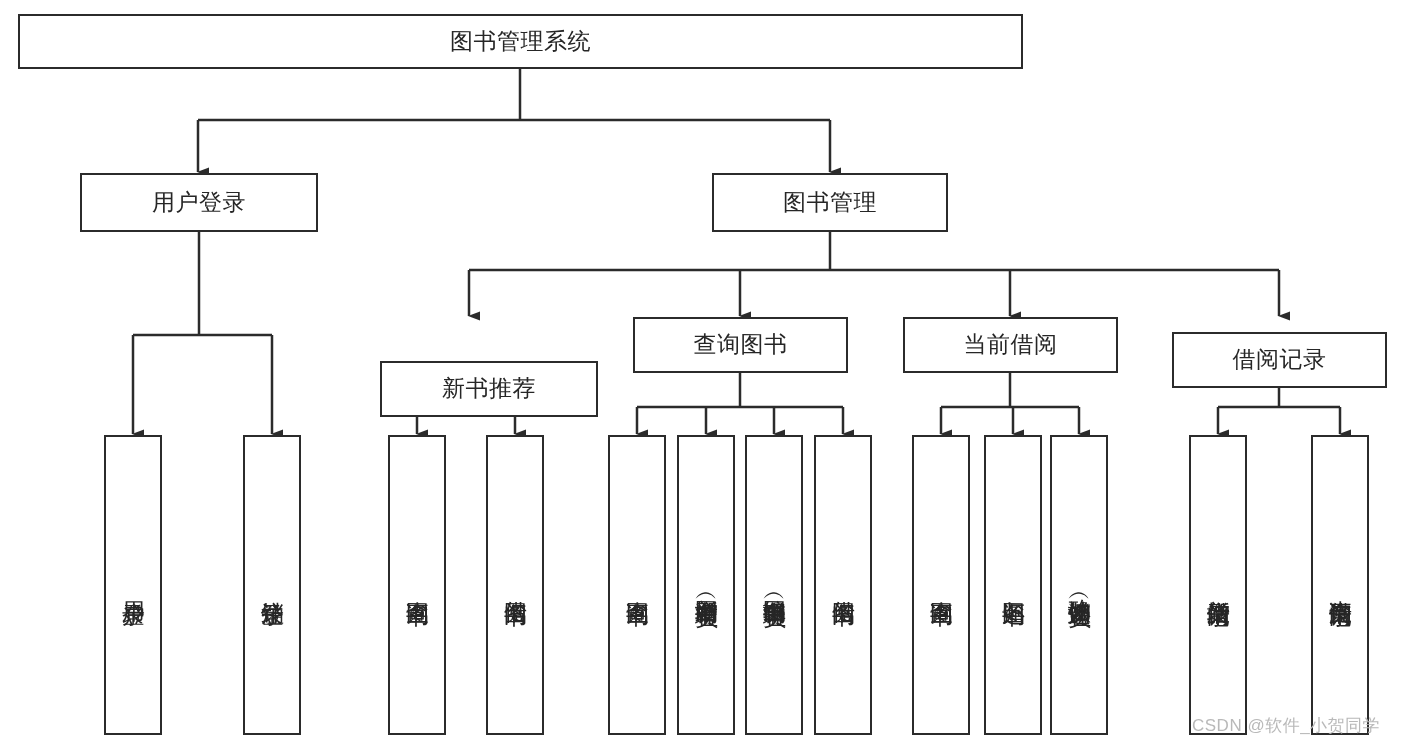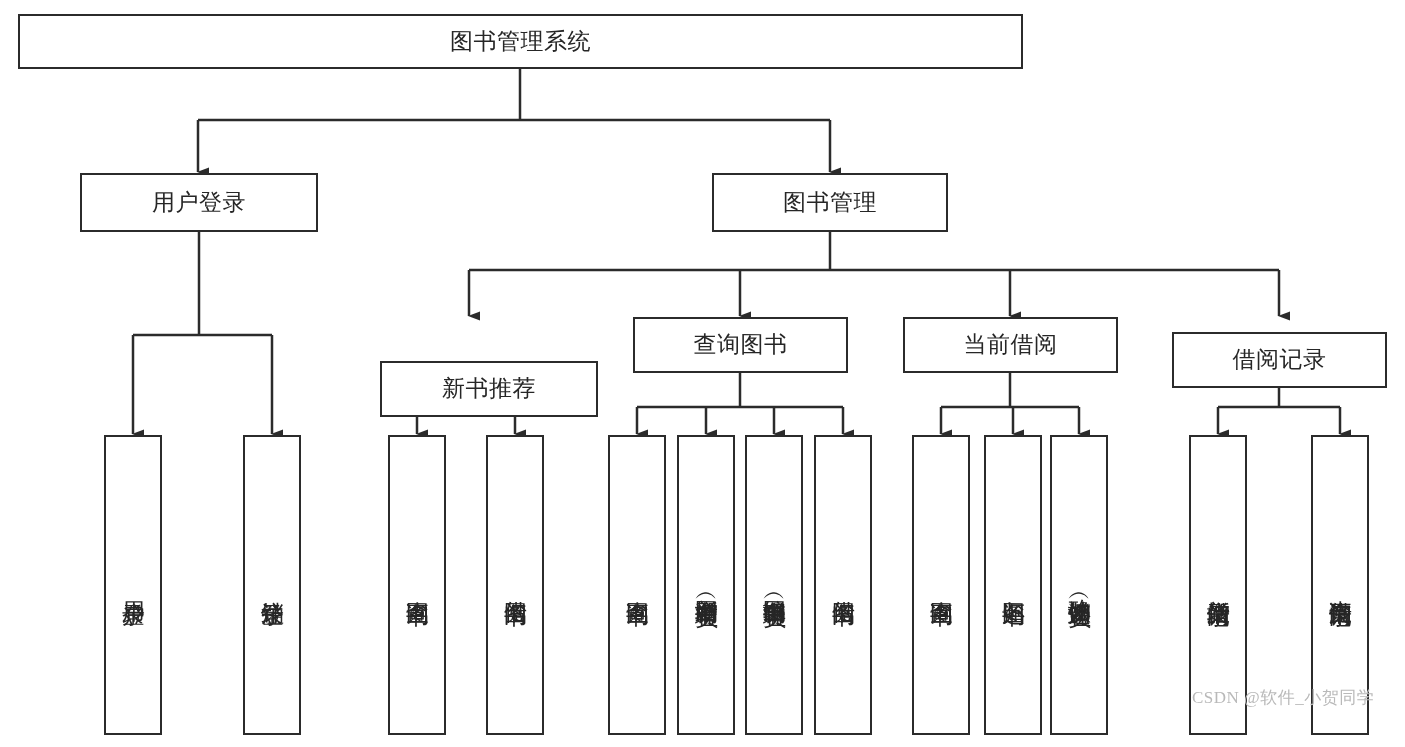--- a/index.html
+++ b/index.html
@@ -163,15 +163,15 @@
         <span class="node-label-v">确认归还（管理员）</span>
       </div>
       <div class="node-box" style="left: 1189px; top: 435px; width: 58px; height: 300px;">
         <span class="node-label-v">新增借阅记录</span>
       </div>
       <div class="node-box" style="left: 1311px; top: 435px; width: 58px; height: 300px;">
         <span class="node-label-v">查询借阅记录</span>
       </div>
     </div>
 
-  <div class="watermark" style="left: 1192px; top: 686px; font-family: Liberation Serif, serif;">CSDN @软件_小贺同学</div>
+  <div class="watermark" style="left: 1192px; top: 714px;">CSDN @软件_小贺同学</div>
 
 </div>
 
 </body></html>

